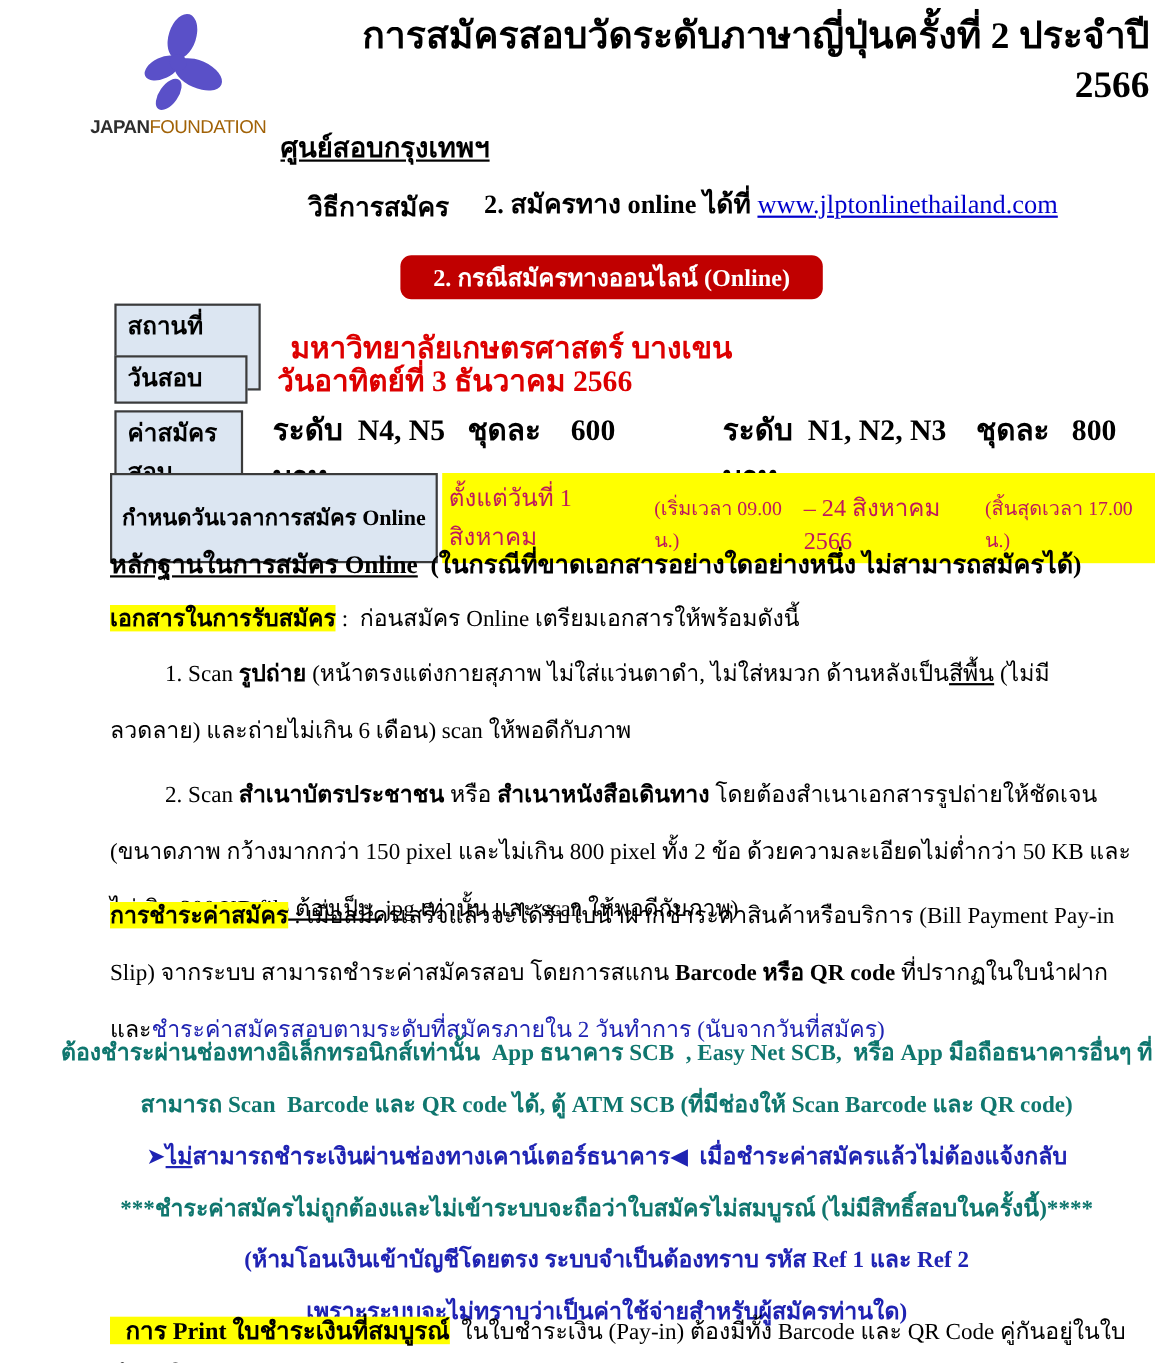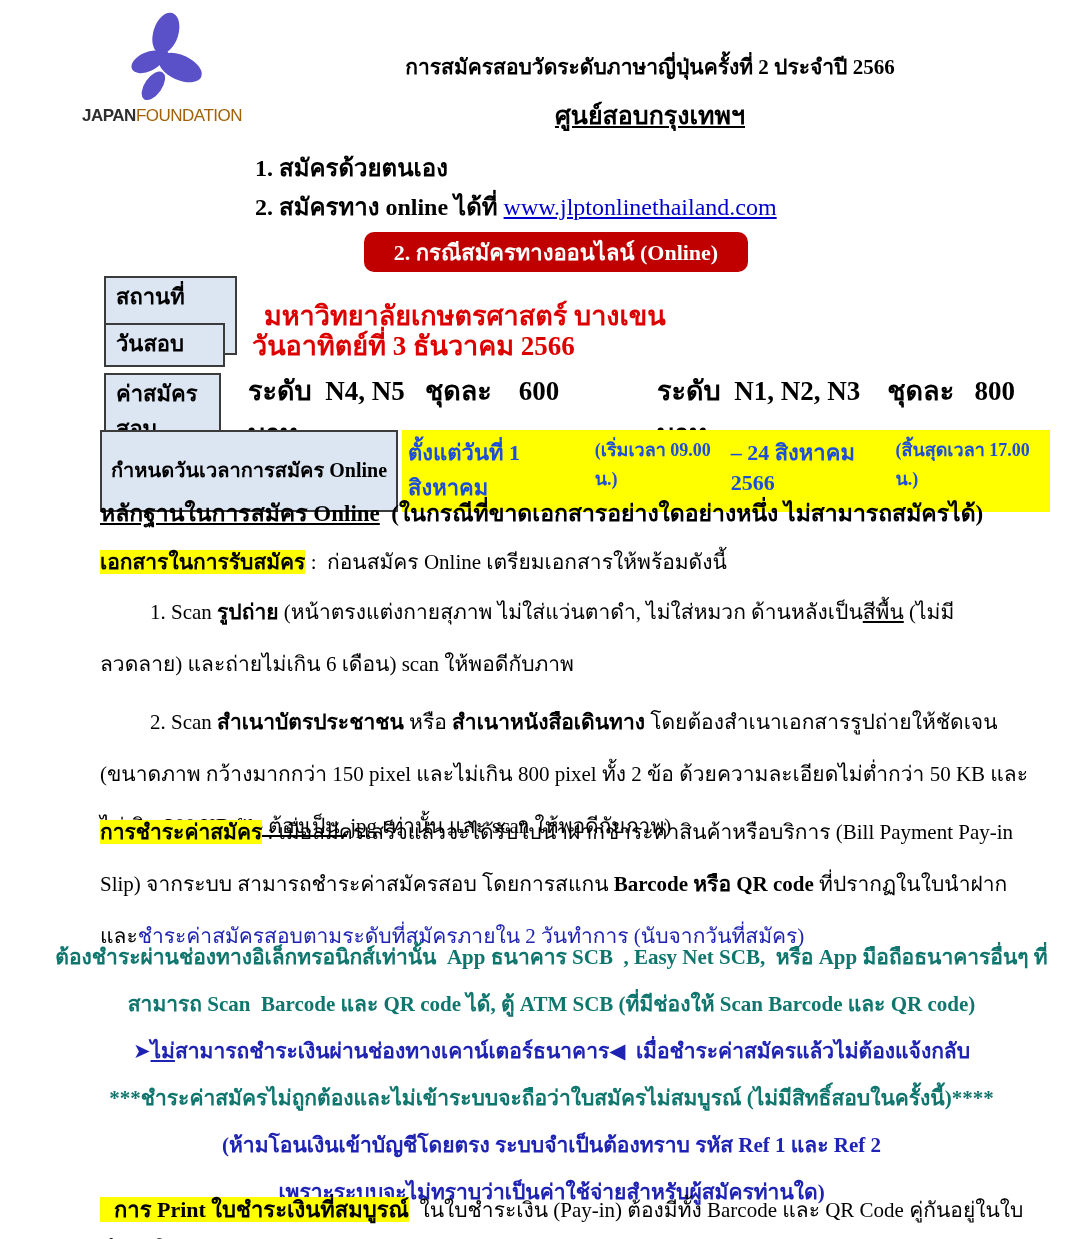--- a/index.html
+++ b/index.html
@@ -11,22 +11,22 @@
 
   
   .logo{position:absolute;left:72px;top:12px;width:180px;text-align:center;}
   .logo svg{display:block;margin:0 auto;}
   .logo-word{font-family:"Liberation Sans","DejaVu Sans",sans-serif;font-size:17px;letter-spacing:-0.5px;margin-top:2px;white-space:nowrap;}
   .logo-word .b{font-weight:bold;color:#2e2e2e;}
   .logo-word .l{font-weight:normal;color:#a16207;}
 
   
   .header-text{position:absolute;left:255px;top:12px;width:790px;}
-  .title1{font-size:21px;font-weight:bold;text-align:center;line-height:1.3;margin-top:42px;}
-  .title2{font-size:25px;font-weight:bold;text-align:center;text-decoration:underline;margin-top:14px;}
+  .title1{font-size:34px;font-weight:bold;text-align:right;line-height:1.3;}
+  .title2{font-size:25px;font-weight:bold;text-decoration:underline;margin-top:14px;}
   .methods{display:flex;margin-top:14px;font-size:24px;font-weight:bold;}
   .methods-label{margin-left:25px;width:160px;flex:none;}
   .methods-list div{line-height:1.6;}
   .link{color:#0000cc;text-decoration:underline;font-weight:normal;}
 
   
   .banner{
     position:absolute;left:364px;top:232px;width:384px;height:40px;background:#c00000;
     border-radius:10px;color:#ffffff;font-size:22px;font-weight:bold;
     display:flex;align-items:center;justify-content:center;
@@ -44,22 +44,22 @@
   .red-val{color:#dd0000;}
   .fee2{margin-left:62px;}
 
   
   .schedule{position:absolute;left:100px;top:430px;right:18px;display:flex;align-items:stretch;}
   .schedule-label{
     flex:none;background:#dce6f2;border:2px solid #3b3b3b;font-size:20px;font-weight:bold;
     padding:5px 9px 7px;box-sizing:border-box;display:flex;align-items:center;
   }
   .schedule-value{
-    flex:1;margin-left:4px;background:#ffff00;color:#1d4ed8;font-weight:bold;font-size:22px;
-    padding:5px 6px 7px;display:flex;align-items:flex-start;flex-wrap:nowrap;white-space:nowrap;
+    flex:1;margin-left:4px;background:#ffff00;color:#be185d;font-weight:normal;font-size:22px;
+    padding:5px 6px 7px;display:flex;align-items:flex-end;flex-wrap:nowrap;white-space:nowrap;
   }
   .schedule-value .small{font-size:18px;}
 
   
   .evidence{position:absolute;left:100px;top:498px;right:33px;font-size:21px;}
   .ev-heading{font-size:23px;font-weight:bold;line-height:1.4;}
   .ev-heading .u{text-decoration:underline;}
   .docs-line{margin-top:16px;line-height:1.6;}
   .hl{background:#ffff00;font-weight:bold;}
   .para{line-height:52px;text-indent:50px;margin-top:6px;}
@@ -95,22 +95,22 @@
         <circle cx="50" cy="47" r="8"></circle>
       </g>
     </svg>
     <div class="logo-word"><span class="b">JAPAN</span><span class="l">FOUNDATION</span></div>
   </div>
 
   <div class="header-text">
     <div class="title1">การสมัครสอบวัดระดับภาษาญี่ปุ่นครั้งที่ 2 ประจำปี 2566</div>
     <div class="title2">ศูนย์สอบกรุงเทพฯ</div>
     <div class="methods">
+      <div class="methods-label">วิธีการสมัคร</div>
       <div class="methods-list">
-        <div>1. สมัครด้วยตนเอง</div>
         <div><span class="pre">2. สมัครทาง online ได้ที่ </span><a href="#" class="link">www.jlptonlinethailand.com</a></div>
       </div>
     </div>
   </div>
 
   <div class="banner">2. กรณีสมัครทางออนไลน์ (Online)</div>
 
   <div class="info-row row1">
     <div class="label-box box1">สถานที่สอบ</div>
     <div class="row-value red-val">มหาวิทยาลัยเกษตรศาสตร์ บางเขน</div>

